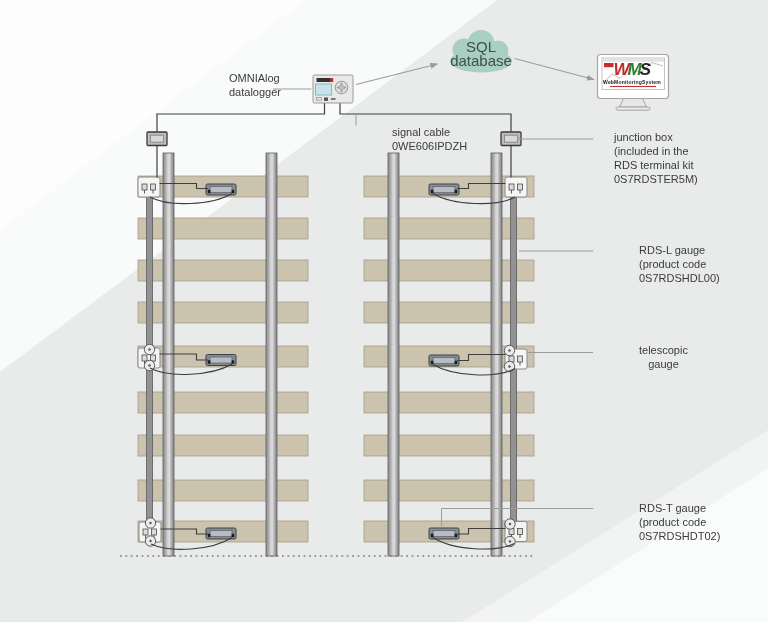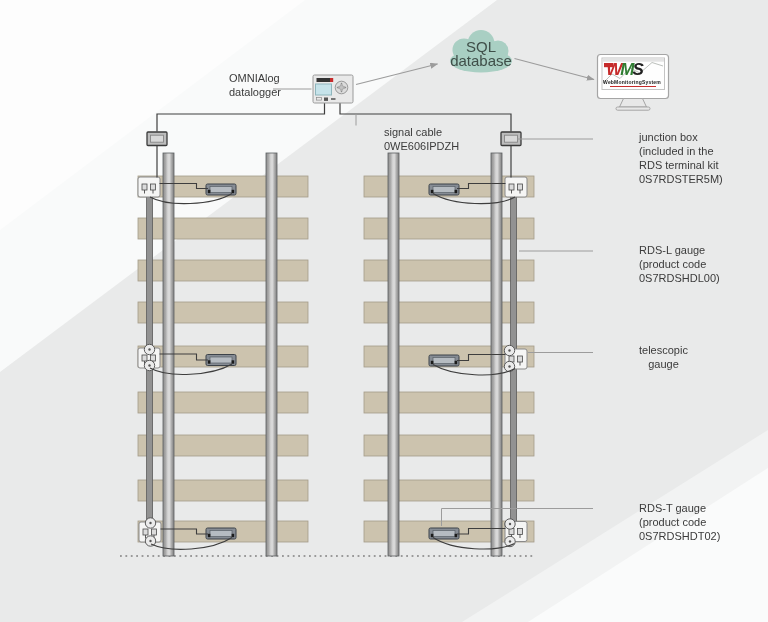--- a/index.html
+++ b/index.html
@@ -3,21 +3,21 @@
 <meta charset="utf-8">
 <style>
   html,body{margin:0;padding:0;background:#fff;}
   .stage{position:relative;width:768px;height:622px;overflow:hidden;
          background:#e9eaea;font-family:"Liberation Sans",sans-serif;}
   .stage svg{position:absolute;left:0;top:0;}
   .label{position:absolute;font-size:11px;line-height:14px;color:#3b3b3b;white-space:nowrap;margin-left:42px;}
   .label div{white-space:nowrap;}
   .cloud-label{position:absolute;left:446px;top:40px;width:70px;text-align:center;
                font-size:15px;line-height:13.5px;color:#3f4f49;}
-  .wms-big{position:absolute;left:599px;top:61px;width:50px;text-align:center;
+  .wms-big{position:absolute;left:599px;top:61px;width:50px;text-align:right;
            font-size:17px;font-weight:bold;font-style:italic;letter-spacing:-2px;line-height:18px;}
   .wms-big .w{color:#c62b2b;} .wms-big .m{color:#2f7d32;} .wms-big .s{color:#222;}
   .wms-sub{position:absolute;left:599px;top:79px;width:66px;text-align:center;
            font-size:5px;font-weight:bold;letter-spacing:.2px;color:#222;line-height:6px;}
   .wms-underline{position:absolute;left:610px;top:86px;width:46px;height:1px;background:#c62b2b;}
 </style>
 </head>
 <body>
 
 <div class="stage">
@@ -203,26 +203,26 @@
 <div class="label" style="left:187px;top:71px;">
   <div>OMNIAlog</div>
   <div>datalogger</div>
 </div>
 
 <div class="cloud-label">
   <div>SQL</div>
   <div>database</div>
 </div>
 
-<div class="label" style="left:342px;top:125px;">
+<div class="label" style="left:350px;top:125px;">
   <div>signal cable</div>
   <div>0WE606IPDZH</div>
 </div>
 
-<div class="label" style="left:597px;top:130px;">
+<div class="label" style="left:572px;top:130px;">
   <div>junction box</div>
   <div>(included in the</div>
   <div>RDS terminal kit</div>
   <div>0S7RDSTER5M)</div>
 </div>
 
 <div class="label" style="left:597px;top:243px;">
   <div>RDS-L gauge</div>
   <div>(product code</div>
   <div>0S7RDSHDL00)</div>

